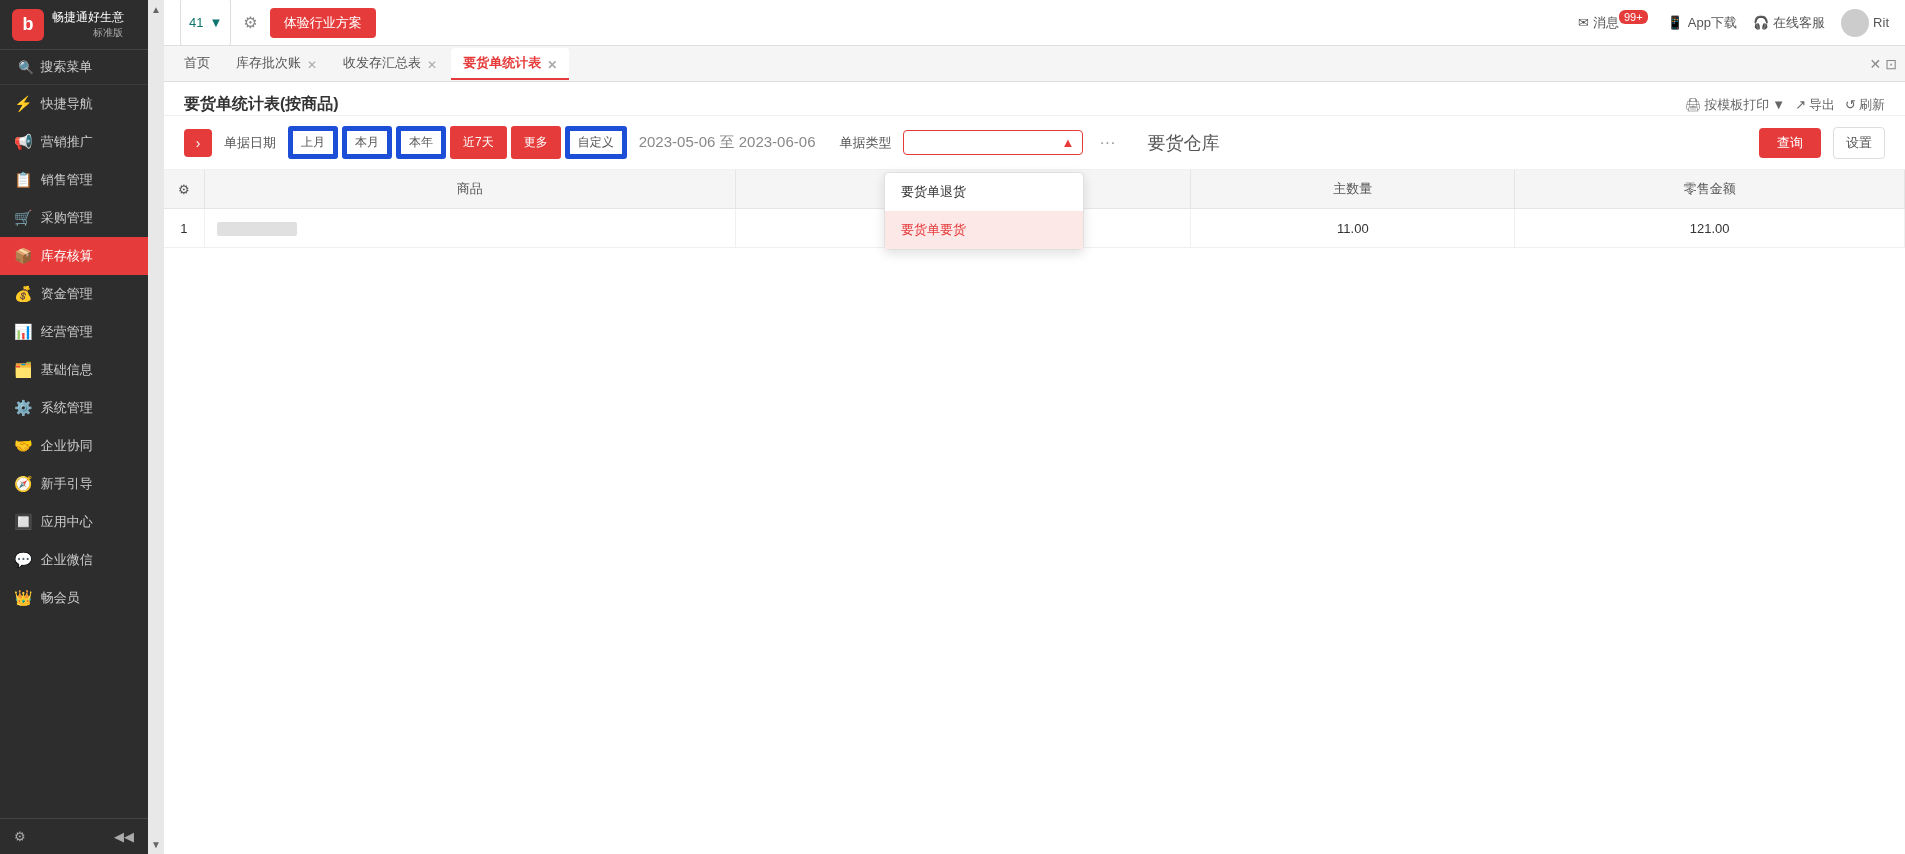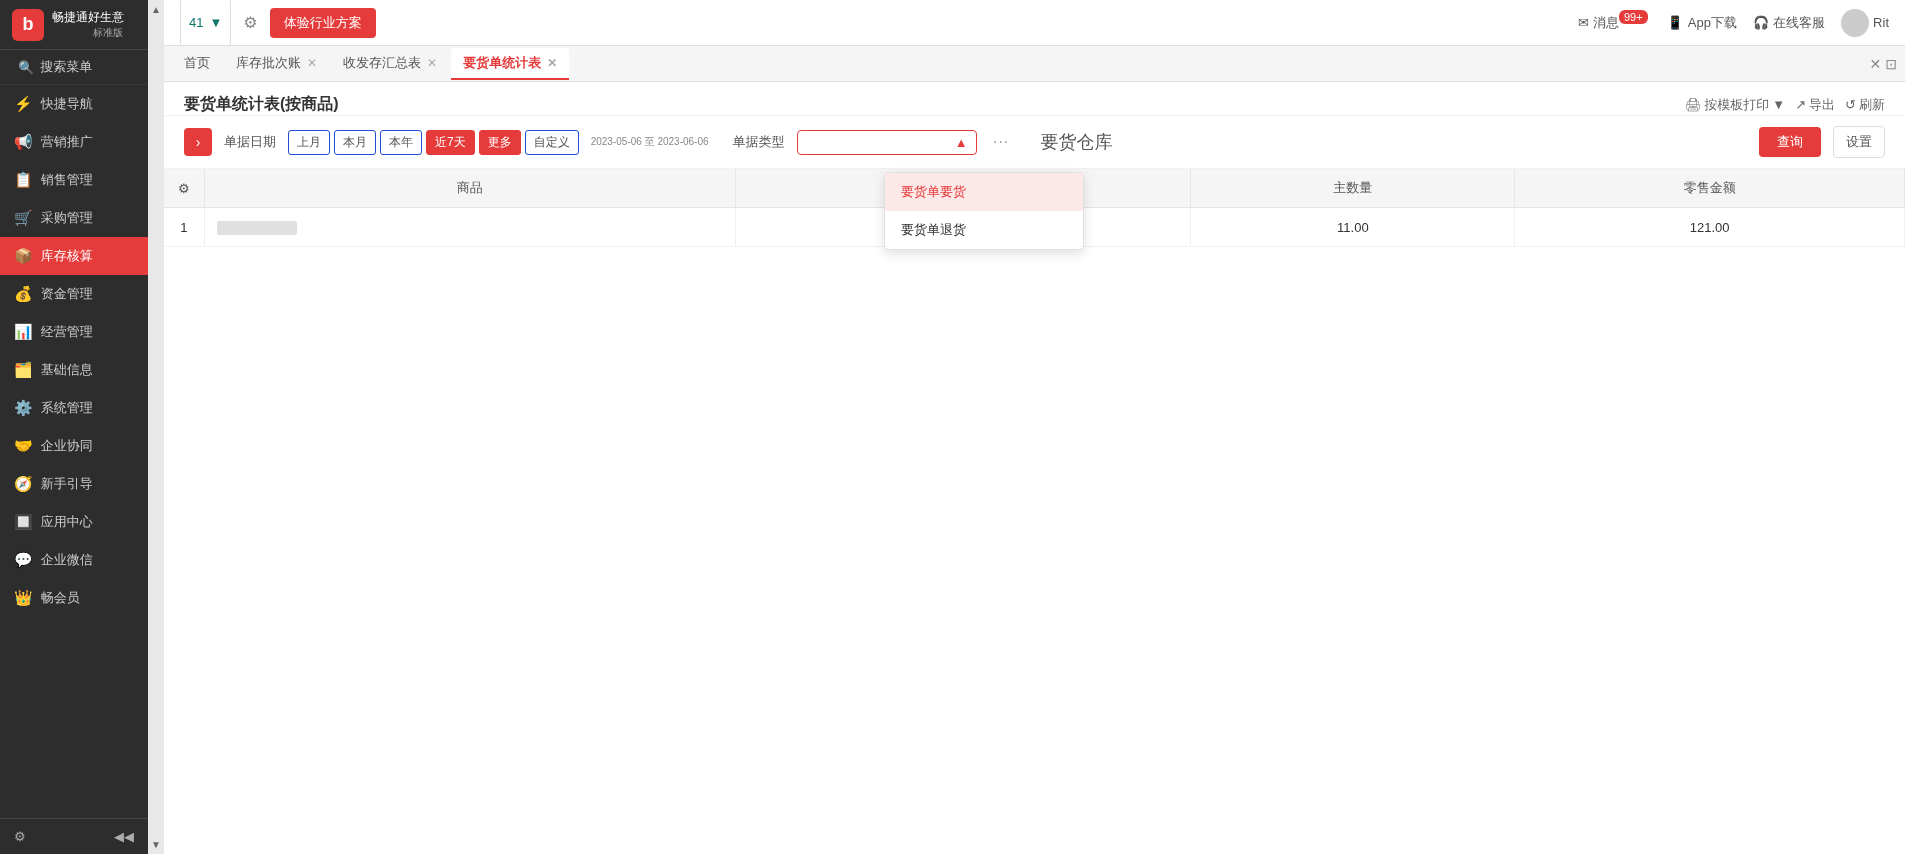--- a/index.html
+++ b/index.html
@@ -155,21 +155,21 @@
       flex-shrink: 0;
       gap: 2px;
     }
     .tab {
       padding: 6px 12px;
       font-size: 13px;
       cursor: pointer;
       color: #555;
       border-radius: 4px 4px 0 0;
       display: flex;
-      align-items: center;
+      align-items: flex-end;
       gap: 6px;
       border-bottom: 2px solid transparent;
     }
     .tab.active { background: #fff; border-bottom: 2px solid #e63b3b; color: #e63b3b; font-weight: bold; }
     .tab-close { color: #aaa; font-size: 12px; }
     .tab-end-btns { margin-left: auto; display: flex; gap: 4px; }
     .tab-end-btns button { background: none; border: none; cursor: pointer; color: #888; font-size: 14px; }
 
     
     .page-header {
@@ -206,33 +206,33 @@
       cursor: pointer;
       font-size: 14px;
       display: flex;
       align-items: center;
       justify-content: center;
     }
     .filter-label { font-size: 13px; color: #555; white-space: nowrap; }
     .date-btns { display: flex; gap: 4px; align-items: center; }
     .date-btn {
       padding: 3px 8px;
-      border: 1px solid #1d4ed8;
+      border: 5px solid #1d4ed8;
       background: #fff;
       cursor: pointer;
       border-radius: 3px;
       font-size: 12px;
       color: #555;
     }
     .date-btn.hot {
       background: #e63b3b;
       color: white;
       border-color: #e63b3b;
     }
-    .date-range-text { font-size: 10px; color: #888; }
+    .date-range-text { font-size: 15px; color: #888; }
     .filter-type-label { font-size: 13px; color: #555; margin-left: 12px; }
     .filter-select-box {
       display: flex;
       align-items: center;
       border: 1px solid #e63b3b;
       border-radius: 4px;
       padding: 4px 8px;
       min-width: 180px;
       justify-content: space-between;
       cursor: pointer;
@@ -503,25 +503,25 @@
     <div class="filter-select-box">
       <span></span>
       <span class="arrow">▲</span>
     </div>
     <span class="filter-more">···</span>
     <span class="filter-warehouse-label">要货仓库</span>
     <button class="btn-query">查询</button>
     <button class="btn-settings">设置</button>
 
     <div class="dropdown-overlay">
+      <div class="dropdown-item">
+        <span>要货单退货</span>
+      </div>
       <div class="dropdown-item selected">
         <span>要货单要货</span>
-      </div>
-      <div class="dropdown-item">
-        <span>要货单退货</span>
       </div>
     </div>
   </div>
 
   <div class="table-container">
     <table>
       <thead>
         <tr>
           <th class="gear-th">⚙</th>
           <th>商品</th>

